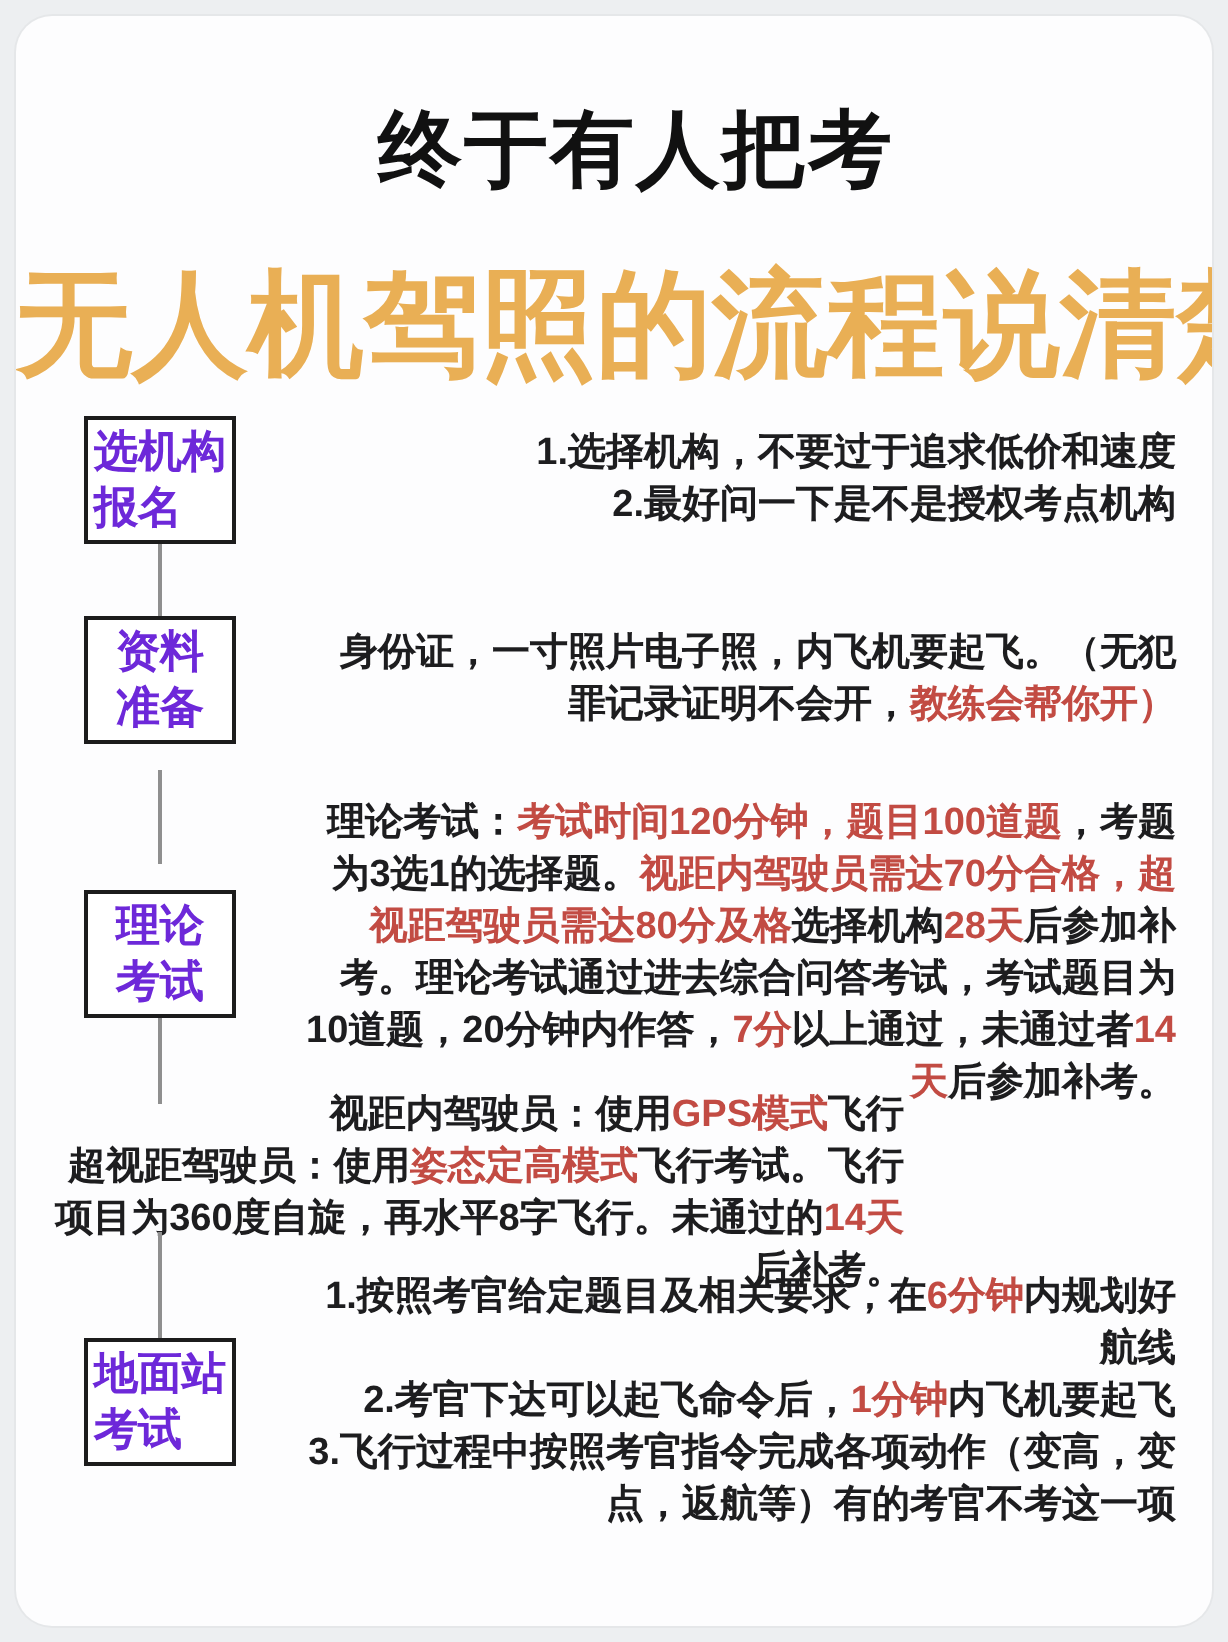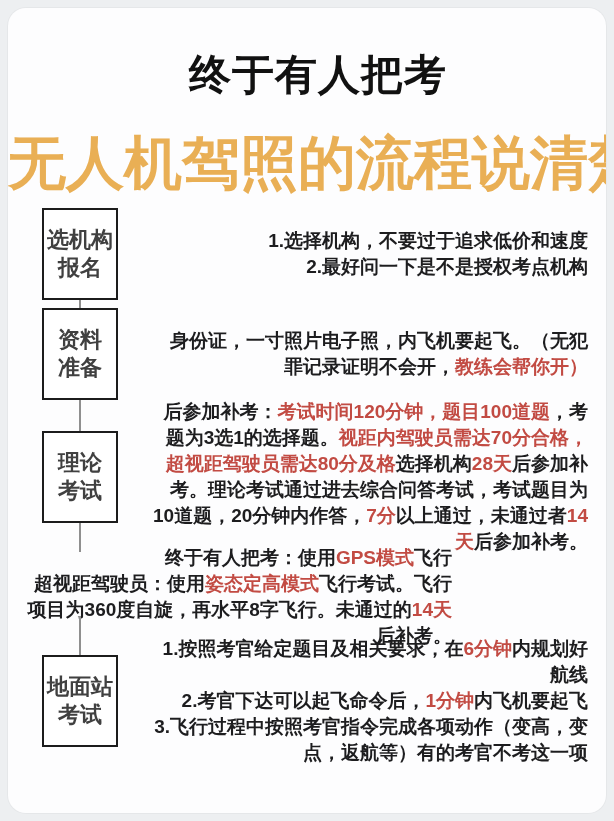--- a/index.html
+++ b/index.html
@@ -61,27 +61,26 @@
   }
   .stepbox{
     margin-left:34px;
     width:76px;
     min-height:63px;
     border:2px solid var(--box-border);
     background:#fff;
     display:flex;
     align-items:center;
     justify-content:center;
-    text-align:center;
     font-size:22px;
     line-height:28px;
     font-weight:600;
-    color:#404040;
+    color:#6d28d9;
     white-space:pre-line;
-    padding:16px 1px;
+    padding:2px 1px;
     z-index:2;
   }
   .textcell{
     margin-left:8px;
     width:436px;
     flex:0 0 436px;
     font-size:19px;
     line-height:26px;
     font-weight:600;
     color:var(--ink);
@@ -119,25 +118,25 @@
 准备</div>
     </div>
     <div class="textcell"><span>身份证，一寸照片电子照，内飞机要起飞。（无犯罪记录证明不会开，</span><span class="red">教练会帮你开）</span></div>
   </div>
 
   <div class="row" style="top: 391px;">
     <div class="railcell">
       <div class="stepbox">理论
 考试</div>
     </div>
-    <div class="textcell"><span>后参加补考：</span><span class="red">考试时间120分钟，题目100道题</span><span>，考题为3选1的选择题。</span><span class="red">视距内驾驶员需达70分合格，超视距驾驶员需达80分及格</span><span>选择机构</span><span class="red">28天</span><span>后参加补考。理论考试通过进去综合问答考试，考试题目为10道题，20分钟内作答，</span><span class="red">7分</span><span>以上通过，未通过者</span><span class="red">14天</span><span>后参加补考。</span></div>
+    <div class="textcell"><span>理论考试：</span><span class="red">考试时间120分钟，题目100道题</span><span>，考题为3选1的选择题。</span><span class="red">视距内驾驶员需达70分合格，超视距驾驶员需达80分及格</span><span>选择机构</span><span class="red">28天</span><span>后参加补考。理论考试通过进去综合问答考试，考试题目为10道题，20分钟内作答，</span><span class="red">7分</span><span>以上通过，未通过者</span><span class="red">14天</span><span>后参加补考。</span></div>
   </div>
 
   <div class="row" style="top: 537px;">
-    <div class="textcell"><span>终于有人把考：使用</span><span class="red">GPS模式</span><span>飞行
+    <div class="textcell"><span>视距内驾驶员：使用</span><span class="red">GPS模式</span><span>飞行
 超视距驾驶员：使用</span><span class="red">姿态定高模式</span><span>飞行考试。飞行项目为360度自旋，再水平8字飞行。未通过的</span><span class="red">14天</span><span>后补考。</span></div>
   </div>
 
   <div class="row" style="top: 628px;">
     <div class="railcell">
       <div class="stepbox">地面站
 考试</div>
     </div>
     <div class="textcell"><span>1.按照考官给定题目及相关要求，在</span><span class="red">6分钟</span><span>内规划好航线
 2.考官下达可以起飞命令后，</span><span class="red">1分钟</span><span>内飞机要起飞

